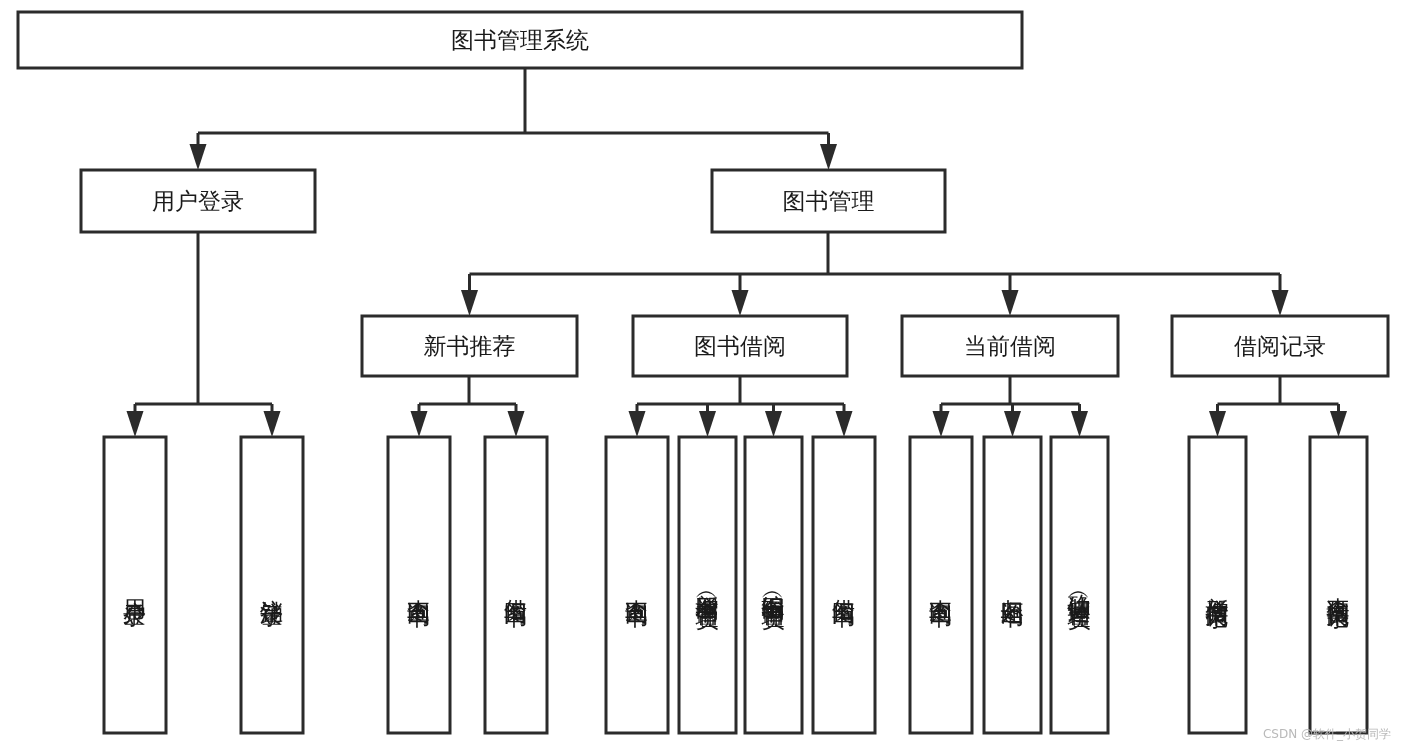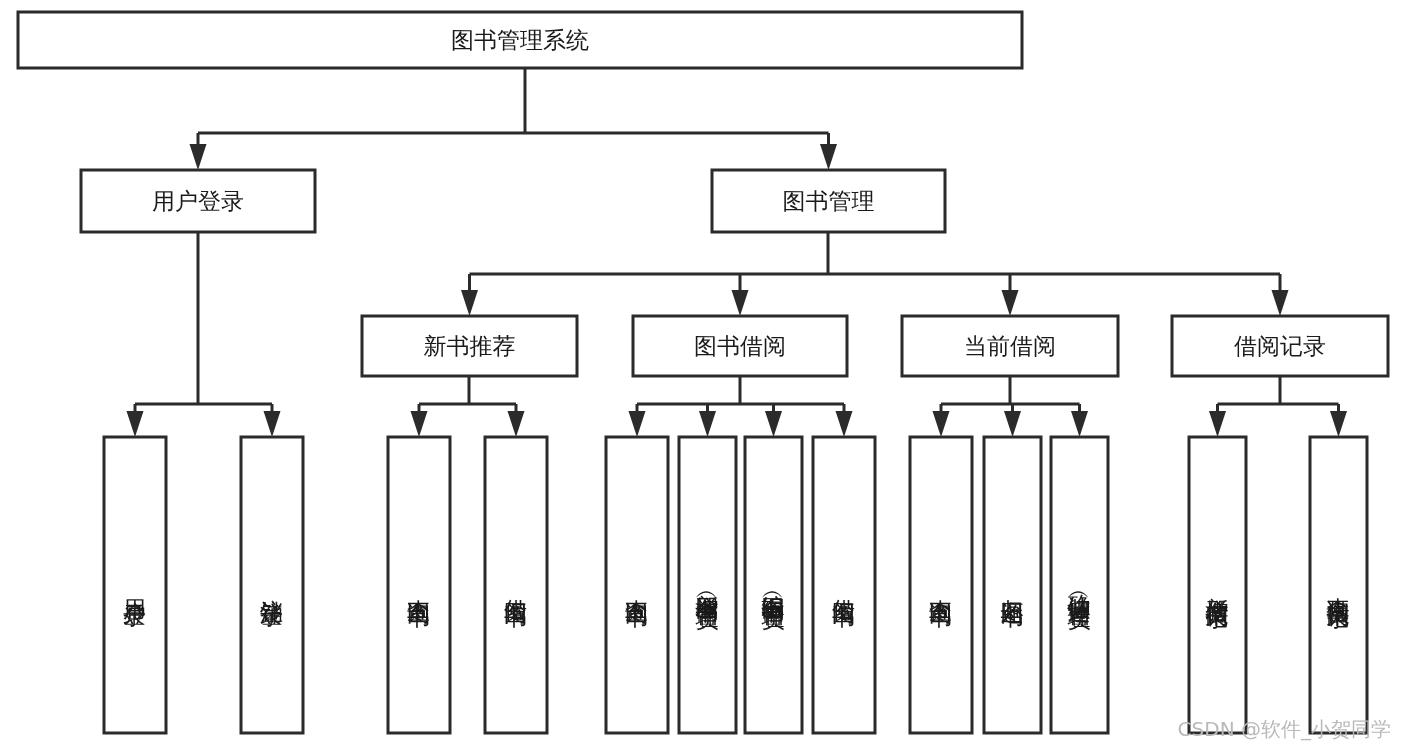--- a/index.html
+++ b/index.html
@@ -73,21 +73,21 @@
     letter-spacing: 2px;
     color: #1a1a1a;
     white-space: nowrap;
     text-align: center;
   }
   .watermark {
     position: absolute;
     right: 14px;
     bottom: 4px;
     font-family: "DejaVu Sans", "Liberation Sans", sans-serif;
-    font-size: 20px;
+    font-size: 12px;
     color: #b9b9b9;
     white-space: nowrap;
     pointer-events: none;
   }
 </style>
 </head>
 <body>
 
 <div id="diagram-root">
   <svg class="diagram-canvas" id="diagram-canvas" viewBox="0 0 1405 747" xmlns="http://www.w3.org/2000/svg">

